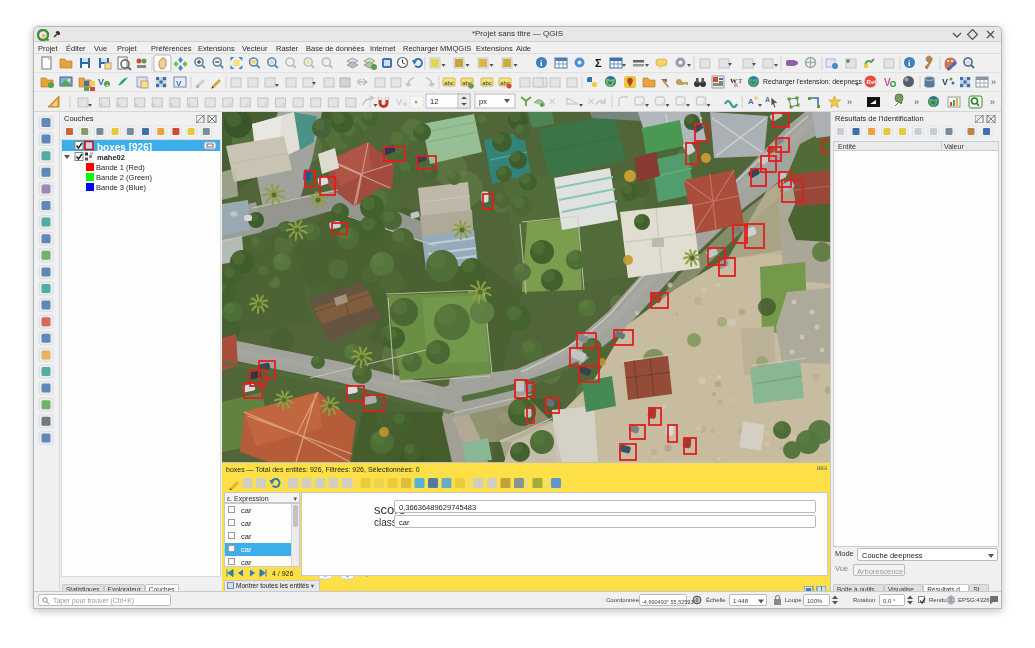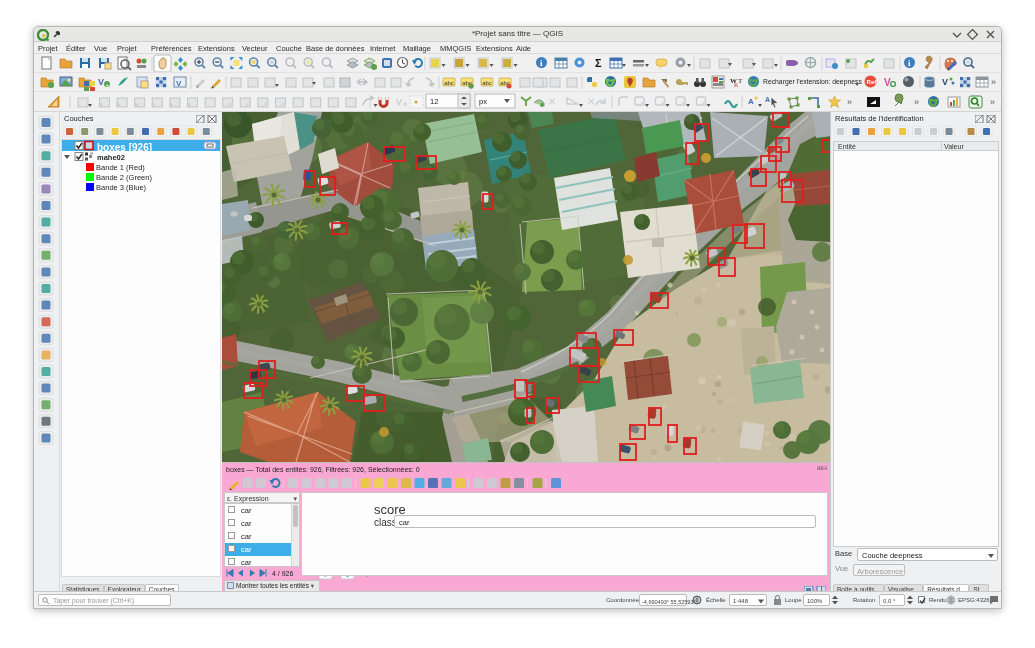--- a/index.html
+++ b/index.html
@@ -10,21 +10,21 @@
 #menubar span{position:absolute;top:2px}
 .tb{position:absolute;left:0;right:0;background:#f0f0f0}
 #tb1{top:27px;height:19px;border-bottom:1px solid #e2e2e2}
 #tb2{top:46px;height:19px;border-bottom:1px solid #e2e2e2}
 #tb3{top:65px;height:20px;border-bottom:1px solid #d6d6d6}
 #main{position:absolute;left:0;top:85px;right:0;bottom:17px}
 #lstrip{position:absolute;left:0;top:0;width:25px;bottom:0;background:#eff0f1}
 #ldock{position:absolute;left:25px;top:0;width:163px;bottom:0;background:#eff0f1;border-left:1px solid #d9d9d9}
 #rdock{position:absolute;right:0;top:0;width:171px;bottom:0;background:#eff0f1;border-left:1px solid #c9c9c9;overflow:hidden}
 #mapwrap{position:absolute;left:188px;top:0;right:171px;height:350px;background:#9aa;overflow:hidden}
-#bdock{position:absolute;left:188px;right:171px;top:350px;bottom:0;background:#f9a8d4;border-top:1px solid #c0c0c0}
+#bdock{position:absolute;left:188px;right:171px;top:350px;bottom:0;background:#fde047;border-top:1px solid #c0c0c0}
 #statusbar{position:absolute;left:0;right:0;bottom:0;height:17px;background:#eff0f1;border-top:1px solid #c9c9c9;font-size:6.5px;color:#444}
 .panel-title{font-size:7.5px;color:#232629;padding:3px 0 0 4px}
 .tab{display:inline-block;font-size:6.5px;color:#333;background:#e0e0e0;border:1px solid #c6c6c6;border-bottom:none;padding:1px 3px;border-radius:2px 2px 0 0}
 .tab.active{background:#fdfdfd}
 .fld{background:#fff;border:1px solid #bbb;border-radius:2px}
 </style></head>
 <body>
 <div id="win">
 
 <div id="titlebar">
@@ -43,24 +43,24 @@
 </div>
 
   <div id="menubar">
       <span style="left:4px">Projet</span>
       <span style="left:32px">Éditer</span>
       <span style="left:60px">Vue</span>
       <span style="left:83px">Projet</span>
       <span style="left:117px">Préférences</span>
       <span style="left:164px">Extensions</span>
       <span style="left:208px">Vecteur</span>
-      <span style="left:242px">Couche</span>
+      <span style="left:242px">Raster</span>
       <span style="left:272px">Base de données</span>
       <span style="left:336px">Internet</span>
-      <span style="left:369px">Maillage</span>
+      <span style="left:369px">Recharger</span>
       <span style="left:406px">MMQGIS</span>
       <span style="left:442px">Extensions</span>
       <span style="left:482px">Aide</span>
     </div>
 
 <svg id="tb1" class="tb" width="967" height="18" viewBox="0 0 967 18" preserveAspectRatio="none">
       <rect x="8" y="3" width="9" height="12" fill="#fdfdfd" stroke="#777" stroke-width="1"></rect>
       <polygon points="14,3 17,6 14,6" fill="#ccc"></polygon>
       <polygon points="26,5 31,5 32,7 38,7 38,14 26,14" fill="#e8a33d" stroke="#b07717" stroke-width="0.6"></polygon>
       <rect x="46" y="4" width="10" height="10" fill="#2d6ca2"></rect>
@@ -1223,20 +1223,23 @@
   <div style="position:absolute;right:4px;bottom:1px;width:22px;height:9px">
     <svg width="22" height="9">
             <rect x="0" y="0" width="9" height="9" fill="#cfe0ee" stroke="#4a7fae"></rect>
             <rect x="2" y="2" width="5" height="5" fill="#4a7fae"></rect>
             <rect x="13" y="0" width="9" height="9" fill="#cfe0ee" stroke="#4a7fae"></rect>
             <line x1="17.5" y1="0" x2="17.5" y2="9" stroke="#4a7fae"></line>
           </svg>
   </div>
   <div style="position:absolute;left:79px;top:29px;right:2px;bottom:15px;background:#fdfdfd;border:1px solid #c9c9c9">
     <div style="position:absolute;left:72px;top:9px;font-size:13px;color:#333">score</div>
+    <div class="fld" style="position:absolute;left:92px;top:7px;right:11px;height:13px;font-size:7.5px;color:#222">
+            <span style="position:absolute;left:4px;top:2px">0,36636489629745483</span>
+          </div>
     <div style="position:absolute;left:72px;top:24px;font-size:10px;color:#333">class</div>
     <div class="fld" style="position:absolute;left:92px;top:22px;right:11px;height:13px;font-size:7.5px;color:#222">
             <span style="position:absolute;left:4px;top:2px">car</span>
           </div>
   </div>
 </div>
 
 <div id="rdock">
   <div class="panel-title" style="padding-top:2px">Résultats de l'identification</div>
   <div style="position:absolute;right:4px;top:3px;width:22px;height:8px">
@@ -1269,21 +1272,21 @@
           <rect x="136.5" y="3" width="7" height="7" fill="#b9894a" rx="1"></rect>
           <rect x="150.0" y="1" width="11" height="11" fill="#f2f2f2" rx="1" stroke="#d9d9d9" stroke-width="0.5"></rect>
           <rect x="152.0" y="3" width="7" height="7" fill="#3f6fae" rx="1"></rect>
         </svg>
   <div style="position:absolute;left:2px;right:2px;top:29px;height:10px;background:#eaebec;border:1px solid #cdcdcd;font-size:7px;color:#333">
     <span style="position:absolute;left:4px;top:1px">Entité</span>
     <span style="position:absolute;left:110px;top:1px">Valeur</span>
     <div style="position:absolute;left:107px;top:0;bottom:0;width:1px;background:#cdcdcd"></div>
   </div>
   <div style="position:absolute;left:2px;right:2px;top:39px;bottom:44px;background:#fdfdfd;border:1px solid #cdcdcd;border-top:none"></div>
-  <div style="position:absolute;left:4px;bottom:33px;font-size:7.5px;color:#333">Base</div>
+  <div style="position:absolute;left:4px;bottom:33px;font-size:7.5px;color:#333">Mode</div>
   <div class="fld" style="position:absolute;left:26px;right:3px;bottom:30px;height:13px;font-size:7.5px;color:#222">
     <span style="position:absolute;left:4px;top:2px">Couche deepness</span>
     <svg width="8" height="13" style="position:absolute;right:2px;top:0">
             <path d="M1,5 l6,0 l-3,4 z" fill="#555"></path>
           </svg>
   </div>
   <div style="position:absolute;left:4px;bottom:18px;font-size:7.5px;color:#888">Vue</div>
   <div class="fld" style="position:absolute;left:22px;bottom:15px;width:52px;height:12px;font-size:7.5px;color:#999;background:#f4f4f4">
     <span style="position:absolute;left:3px;top:2px">Arborescence</span>
   </div>

